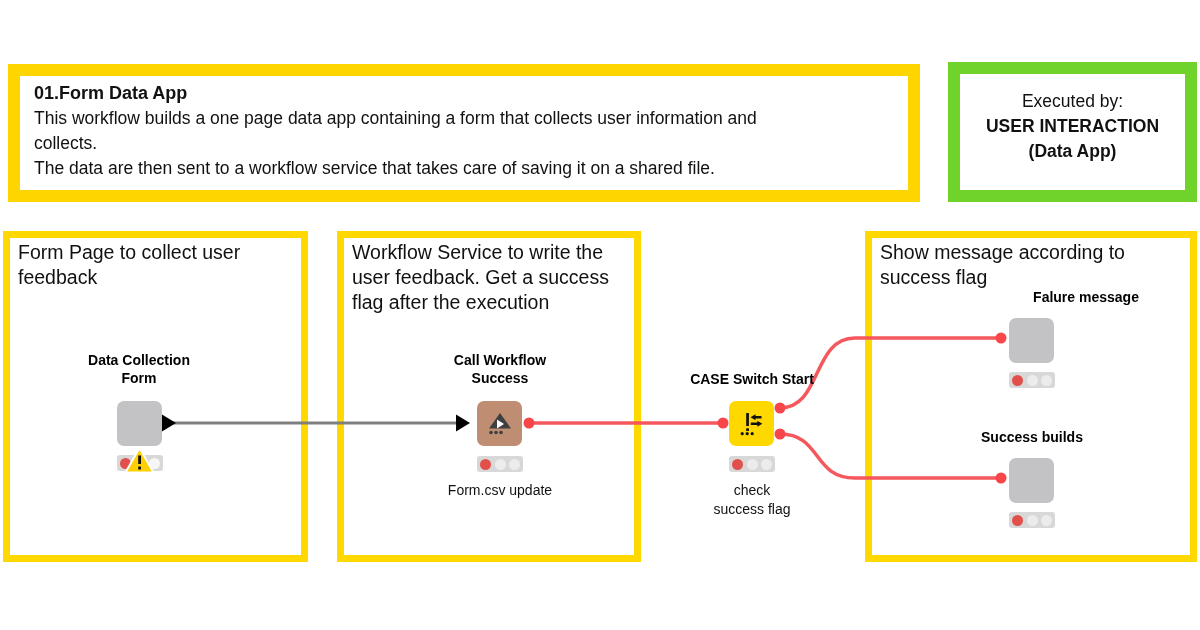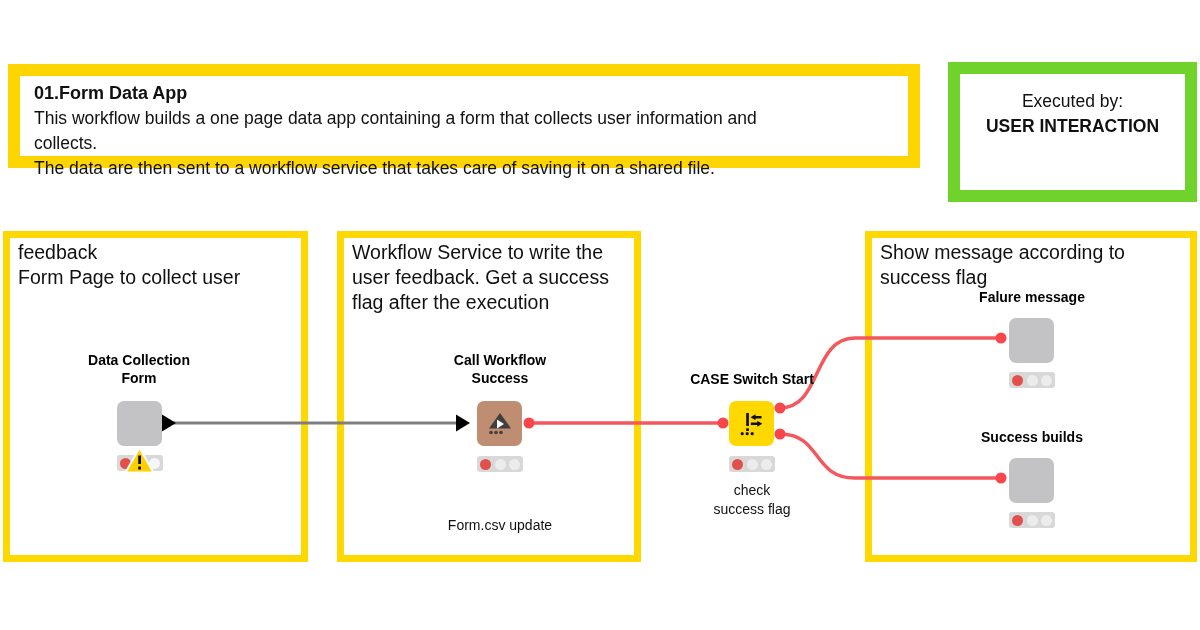--- a/index.html
+++ b/index.html
@@ -34,40 +34,41 @@
   .dot.on{background:#E2504B;}
   .dot.off{background:#ECECEC;}
   .dot.off2{background:#F6F6F6;}
   .warn{position:absolute;z-index:11;}
 </style>
 </head>
 <body>
 
 <div class="canvas">
 
-  <div class="abox thick-yellow" style="left:8px;top:64px;width:912px;height:104px;">
+  <div class="abox thick-yellow" style="left:8px;top:64px;width:912px;height:138px;">
     <div class="header-text">
       <div class="title">01.Form Data App</div>
       <div>This workflow builds a one page data app containing a form that collects user information and</div>
       <div>collects.</div>
       <div>The data are then sent to a workflow service that takes care of saving it on a shared file.</div>
     </div>
   </div>
 
   <div class="abox thick-green" style="left:948px;top:62px;width:249px;height:140px;">
     <div class="exec-text">
       <div>Executed by:</div>
       <div class="bold">USER INTERACTION</div>
+      <div class="bold">(Data App)</div>
     </div>
   </div>
 
   <div class="abox thin-yellow" style="left:3px;top:231px;width:305px;height:331px;">
     <div class="section-text">
+      <div>Form Page to collect user</div>
       <div>feedback</div>
-      <div>Form Page to collect user</div>
     </div>
   </div>
 
   <div class="abox thin-yellow" style="left:337px;top:231px;width:304px;height:331px;">
     <div class="section-text">
       <div>Workflow Service to write the</div>
       <div>user feedback. Get a success</div>
       <div>flag after the execution</div>
     </div>
   </div>
@@ -121,21 +122,21 @@
       <circle cx="5" cy="22.5" r="1.8" fill="#3F3F3F"></circle>
       <circle cx="10" cy="22.5" r="1.8" fill="#3F3F3F"></circle>
       <circle cx="15" cy="22.5" r="1.8" fill="#3F3F3F"></circle>
     </svg>
   </div>
   <div class="light" style="left:477px;top:456px;">
     <div class="dot on"></div>
     <div class="dot off"></div>
     <div class="dot off"></div>
   </div>
-  <div class="caption" style="left:410px;top:481px;width:180px;margin-top:35px;">Form.csv update</div>
+  <div class="caption" style="left:410px;top:481px;width:180px;">Form.csv update</div>
 
   <div class="node-label" style="left:652px;top:371px;width:200px;">CASE Switch Start</div>
   <div class="node yellow" style="left:729px;top:401px;">
     <svg width="27" height="27" viewBox="0 0 27 27">
       <rect x="8.2" y="3" width="2.7" height="13" fill="#111"></rect>
       <rect x="8.2" y="18.3" width="2.7" height="2.7" fill="#111"></rect>
       <rect x="16" y="6" width="7.5" height="2.5" fill="#111"></rect>
       <polygon points="12.5,7.2 17.5,4.2 17.5,10.2" fill="#111"></polygon>
       <rect x="12.8" y="12.5" width="7.5" height="2.5" fill="#111"></rect>
       <polygon points="24.3,13.7 19.3,10.7 19.3,16.7" fill="#111"></polygon>
@@ -147,21 +148,21 @@
   <div class="light" style="left:729px;top:456px;">
     <div class="dot on"></div>
     <div class="dot off"></div>
     <div class="dot off"></div>
   </div>
   <div class="caption" style="left:672px;top:481px;width:160px;">
     <div>check</div>
     <div>success flag</div>
   </div>
 
-  <div class="node-label" style="left:942px;top:289px;width:180px;text-align:center;">Falure message</div>
+  <div class="node-label" style="left:996px;top:289px;width:180px;text-align:center;">Falure message</div>
   <div class="node gray" style="left:1009px;top:318px;"></div>
   <div class="light" style="left:1009px;top:372px;">
     <div class="dot on"></div>
     <div class="dot off"></div>
     <div class="dot off"></div>
   </div>
 
   <div class="node-label" style="left:942px;top:429px;width:180px;">Success builds</div>
   <div class="node gray" style="left:1009px;top:458px;"></div>
   <div class="light" style="left:1009px;top:512px;">

